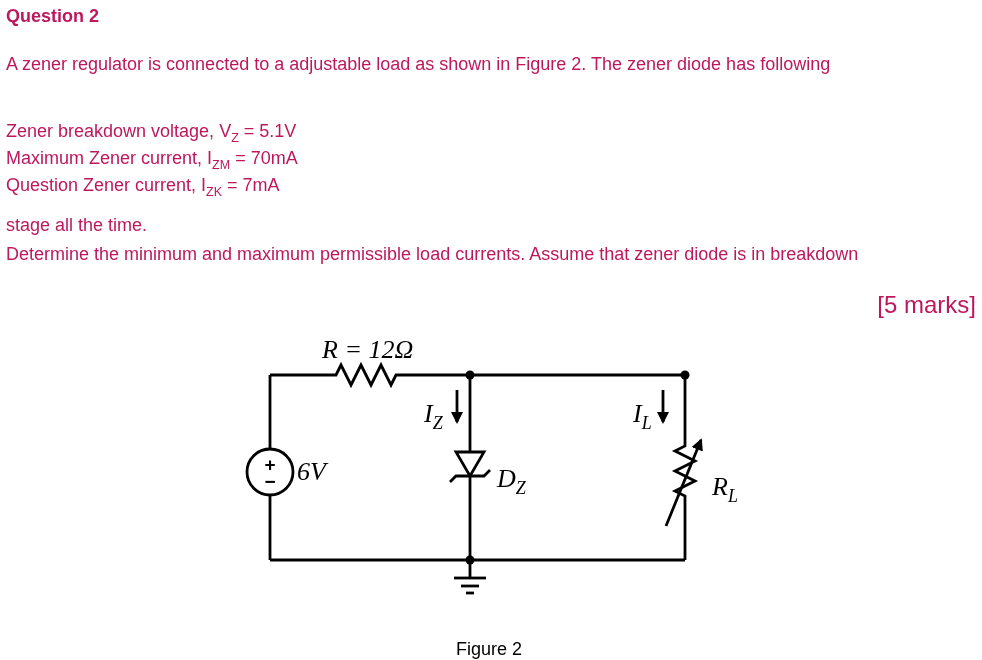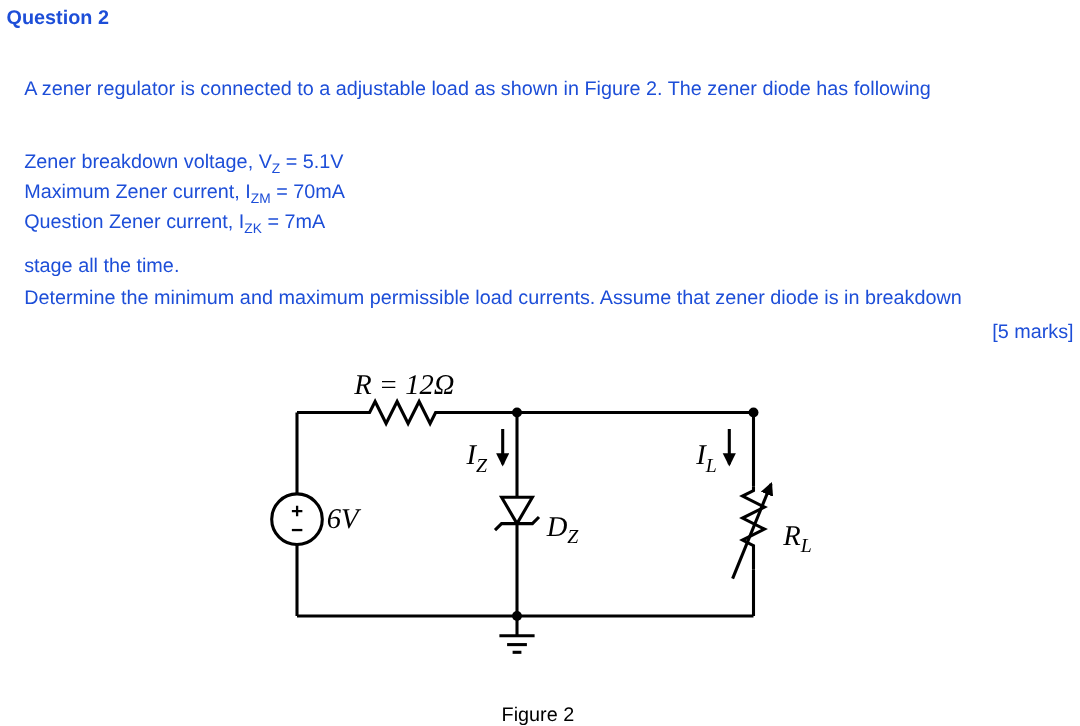--- a/index.html
+++ b/index.html
@@ -3,41 +3,41 @@
 <meta charset="utf-8">
 <style>
   html, body { margin: 0; padding: 0; background: #ffffff; }
   .page {
     position: relative;
     width: 982px;
     height: 660px;
     background: #ffffff;
     overflow: hidden;
     font-family: "Liberation Sans", sans-serif;
-    color: #1d4ed8;
+    color: #be185d;
   }
   .q-title {
     position: absolute;
     left: 6px;
     top: 6px;
     font-size: 18px;
     font-weight: 700;
   }
-  .body-text { position: absolute; left: 6px; margin: 16px; font-size: 18px; }
+  .body-text { position: absolute; left: 6px; margin: 0; font-size: 18px; }
   .intro { top: 50px; line-height: 29px; }
   .params { top: 118px; line-height: 27px; }
   .task  { top: 211px; line-height: 29px; }
   .line { display: block; white-space: nowrap; }
   .param-line { white-space: nowrap; }
   sub { font-size: 12.5px; line-height: 0; }
   .marks {
     position: absolute;
     right: 6px;
     top: 291px;
-    font-size: 18px;
+    font-size: 24px;
   }
   .circuit-svg { position: absolute; left: 0; top: 330px; }
   .wire {
     stroke: #000000;
     stroke-width: 2.8;
     fill: none;
     stroke-linejoin: miter;
     stroke-linecap: butt;
   }
   .sym-fill { fill: #ffffff; stroke: #000000; stroke-width: 2.8; stroke-linejoin: miter; }

